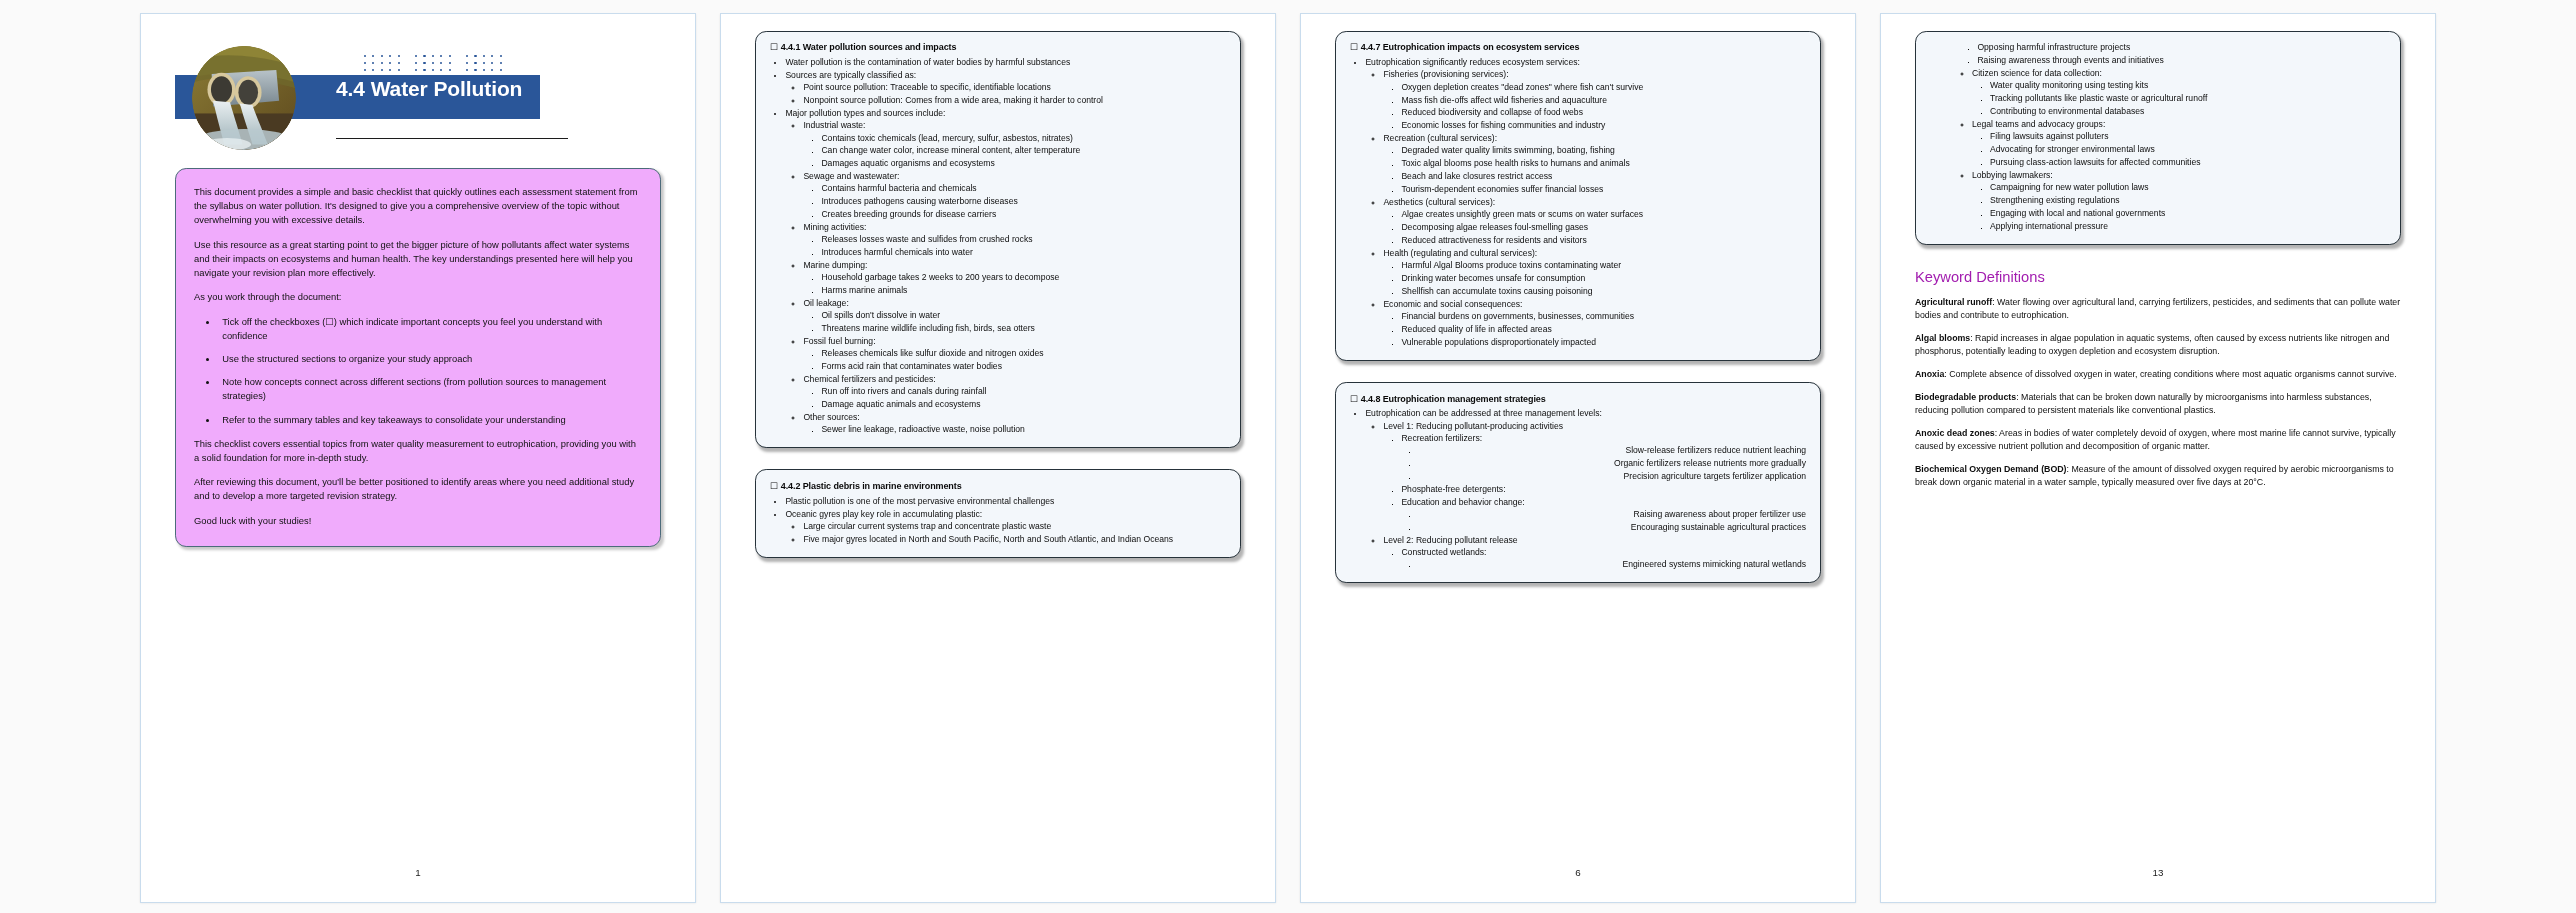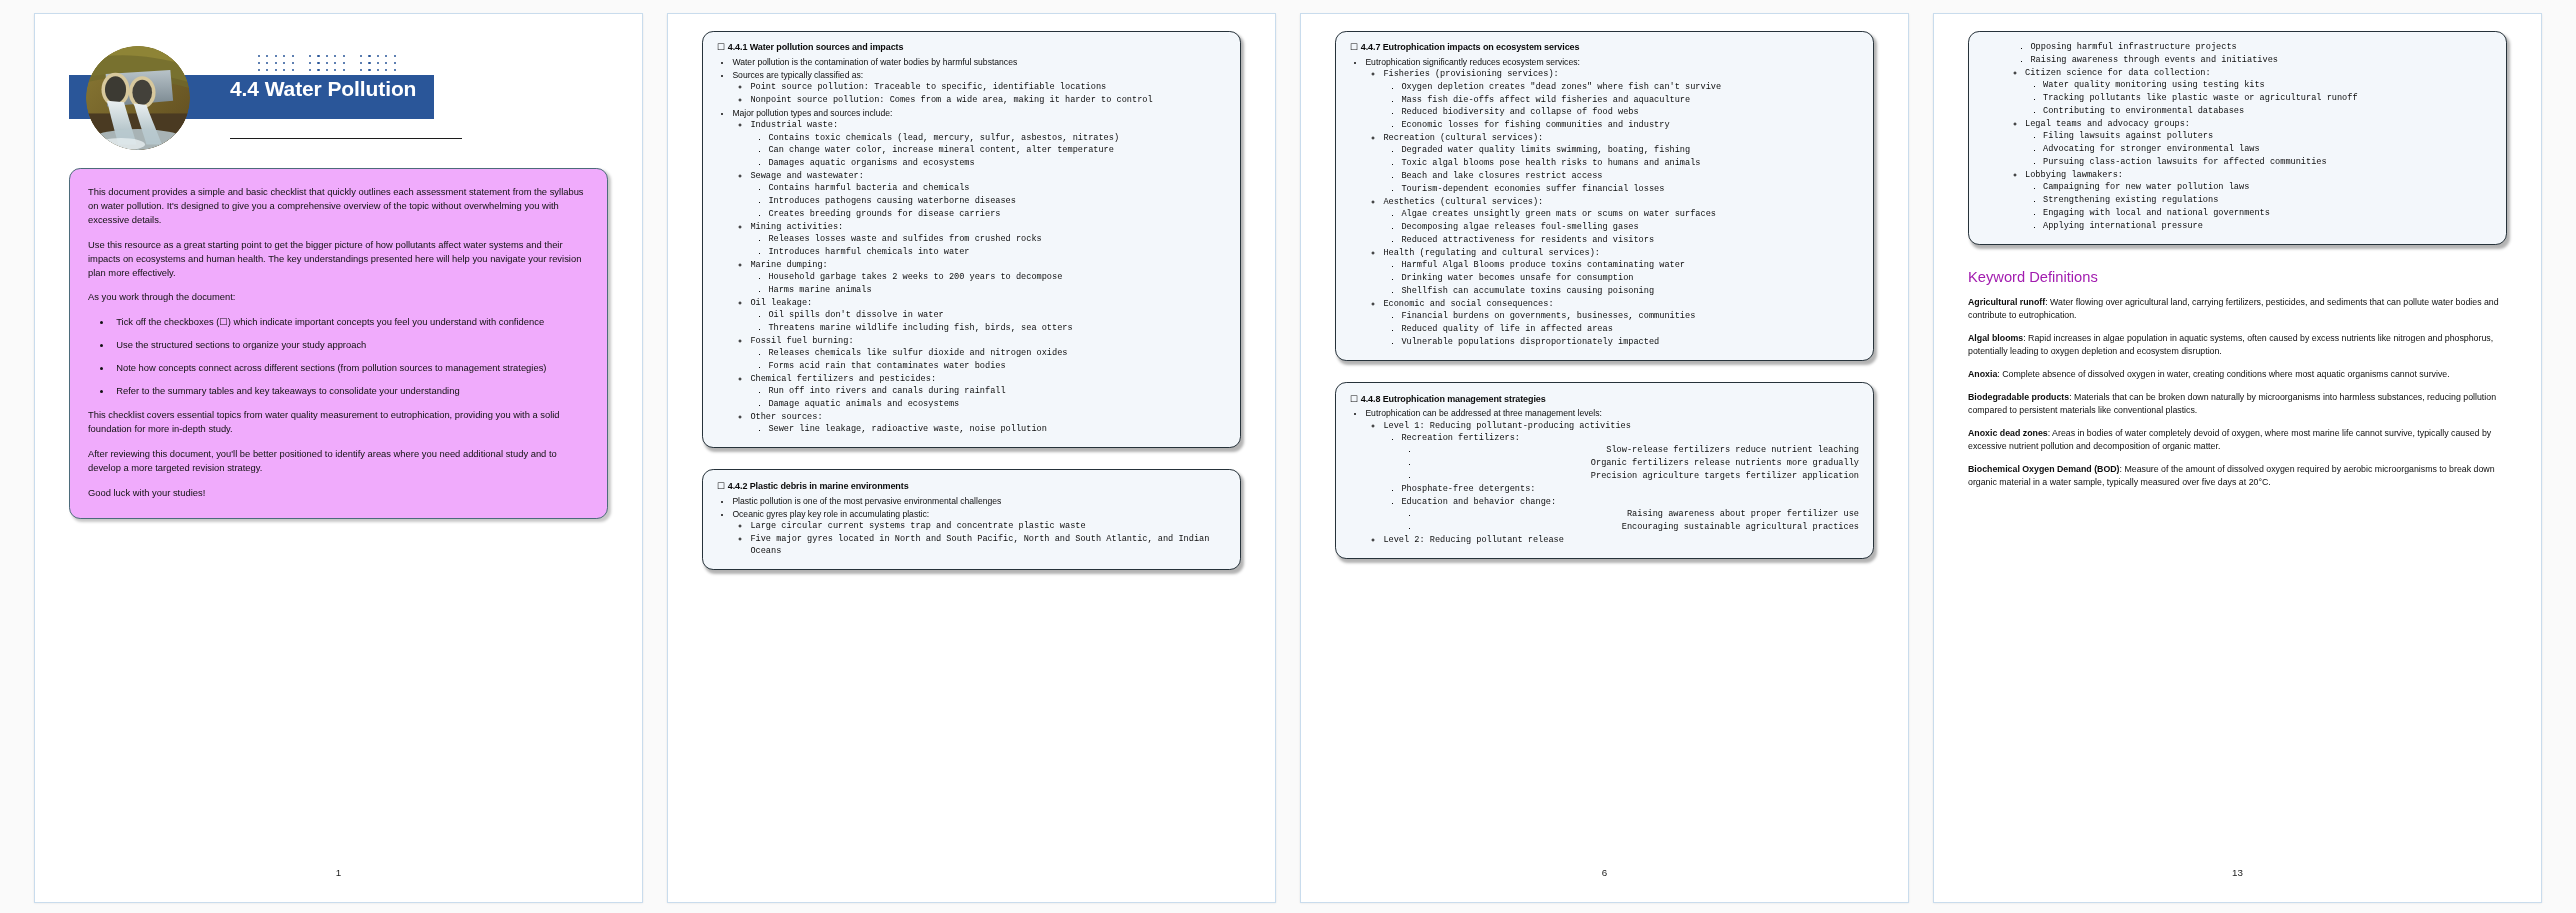--- a/index.html
+++ b/index.html
@@ -9,21 +9,21 @@
     font-family:"Liberation Sans", sans-serif;
     overflow:hidden;
   }
   .workspace{
     position:relative;width:2576px;height:914px;
     display:flex;gap:24px;padding:0 0 0 0;box-sizing:border-box;
     justify-content:center;align-items:flex-start;
   }
   .page{
     position:relative;
-    width:609px;height:890px;
+    width:556px;height:890px;
     margin-top:12.6px;
     background:#ffffff;
     border:0.7px solid #c9dced;
     box-shadow:0 0.7px 2.1px rgba(0,0,0,.09);
     box-sizing:border-box;
     overflow:hidden;
   }
   .page-inner{
     position:absolute;left:0;top:0;right:0;bottom:0;
     padding:17px 34px 0 34px;box-sizing:border-box;
@@ -90,21 +90,21 @@
     font-size:8.6px;line-height:1.42;color:#0d0d0d;
   }
   .sec-card:last-child{margin-bottom:0;}
   .sec-head{
     font-weight:bold;font-size:9px;margin:0 0 2.1px 0;color:#0a0a0a;
     letter-spacing:-0.1px;
   }
   .sec-head .cb{font-weight:normal;margin-right:2.8px;font-size:9px;}
 
   ul.l1{list-style:disc;margin:0;padding-left:15.4px;}
-  ul.l2{list-style:circle;margin:0;padding-left:18px;font-family:Liberation Mono, monospace;}
+  ul.l2{list-style:circle;margin:0;padding-left:18px;}
   ul.l3{list-style:square;margin:0;padding-left:18px;}
   ul.l4{list-style:square;margin:0;padding-left:17px;text-align:right;}
   ul.l1>li,ul.l2>li,ul.l3>li,ul.l4>li{margin:0 0 0.7px 0;}
   ul.l1>li::marker{font-size:7.7px;}
   ul.l2>li::marker{font-size:7px;}
   ul.l3>li::marker{font-size:4.9px;}
   ul.l4>li::marker{font-size:4.9px;}
 
   
   .clip{overflow:hidden;}
@@ -408,20 +408,27 @@
                   </li>
                   <li><span>Education and behavior change:</span>
                     <ul class="l4">
                         <li>Raising awareness about proper fertilizer use</li>
                         <li>Encouraging sustainable agricultural practices</li>
                       </ul>
                   </li>
                 </ul>
               </li>
               <li><span>Level 2: Reducing pollutant release</span>
+                <ul class="l3">
+                  <li><span>Constructed wetlands:</span>
+                    <ul class="l4">
+                        <li>Engineered systems mimicking natural wetlands</li>
+                      </ul>
+                  </li>
+                </ul>
               </li>
             </ul>
           </li>
         </ul>
       </div>
 
     </div>
     <div class="page-num">6</div>
   </div>
 

